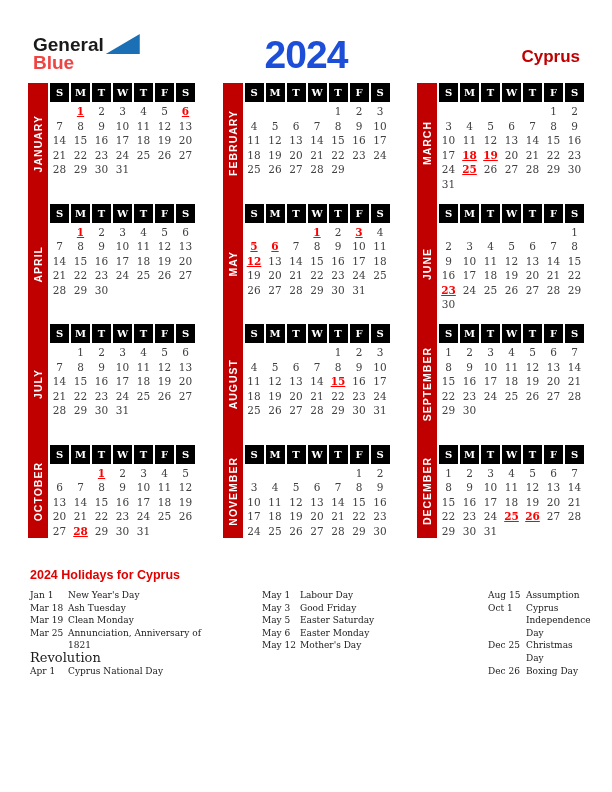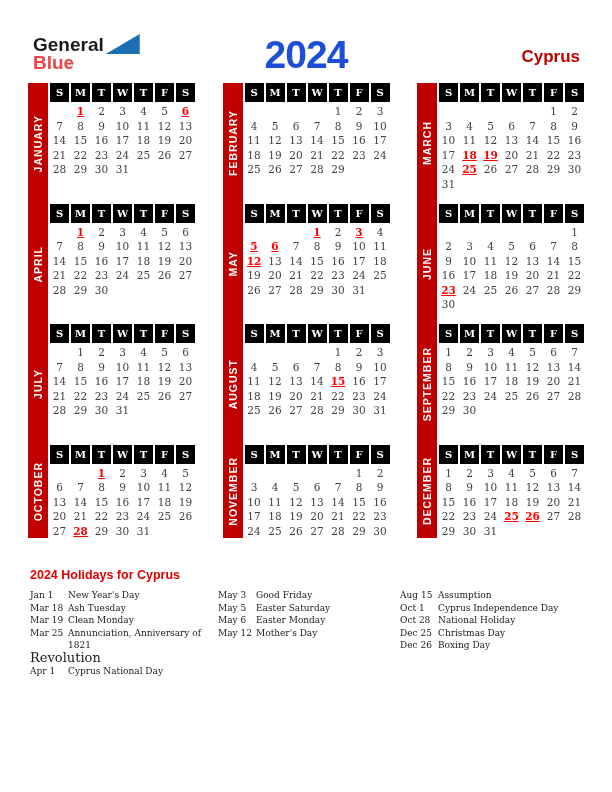--- a/index.html
+++ b/index.html
@@ -50,21 +50,21 @@
     width:19px;height:14.6px;font-size:10.5px;color:#404040;
     text-align:center;line-height:14.6px;
   }
   .date-cell.holiday{color:#ff0000;font-weight:bold;text-decoration:underline;}
   
   .holidays{position:absolute;left:30px;top:568px;right:30px;}
   .holidays-title{
     font-family:"Liberation Sans",sans-serif;font-size:12.5px;font-weight:bold;
     color:#e00000;margin:0 0 7px 0;
   }
-  .holiday-cols{display:grid;grid-template-columns:188px 182px auto;}
+  .holiday-cols{display:grid;grid-template-columns:188px 182px auto;gap:44px;}
   .holiday-entry{display:flex;line-height:12.6px;font-size:9px;color:#1a1a1a;}
   .holiday-date{flex:0 0 38px;}
   .holiday-name{flex:1;}
   .holiday-wrap{line-height:12.6px;font-size:13px;color:#1a1a1a;}
 </style>
 </head>
 <body>
 
 <div class="page">
 
@@ -854,20 +854,24 @@
             <span class="holiday-name">Annunciation, Anniversary of 1821</span>
           </div>
           <div class="holiday-wrap">Revolution</div>
           <div class="holiday-entry">
             <span class="holiday-date">Apr 1</span>
             <span class="holiday-name">Cyprus National Day</span>
           </div>
         </div>
         <div class="holiday-col">
           <div class="holiday-entry">
+            <span class="holiday-date">May 1</span>
+            <span class="holiday-name">Labour Day</span>
+          </div>
+          <div class="holiday-entry">
             <span class="holiday-date">May 3</span>
             <span class="holiday-name">Good Friday</span>
           </div>
           <div class="holiday-entry">
             <span class="holiday-date">May 5</span>
             <span class="holiday-name">Easter Saturday</span>
           </div>
           <div class="holiday-entry">
             <span class="holiday-date">May 6</span>
             <span class="holiday-name">Easter Monday</span>
@@ -878,24 +882,20 @@
           </div>
         </div>
         <div class="holiday-col">
           <div class="holiday-entry">
             <span class="holiday-date">Aug 15</span>
             <span class="holiday-name">Assumption</span>
           </div>
           <div class="holiday-entry">
             <span class="holiday-date">Oct 1</span>
             <span class="holiday-name">Cyprus Independence Day</span>
-          </div>
-          <div class="holiday-entry">
-            <span class="holiday-date">Oct 28</span>
-            <span class="holiday-name">National Holiday</span>
           </div>
           <div class="holiday-entry">
             <span class="holiday-date">Dec 25</span>
             <span class="holiday-name">Christmas Day</span>
           </div>
           <div class="holiday-entry">
             <span class="holiday-date">Dec 26</span>
             <span class="holiday-name">Boxing Day</span>
           </div>
         </div>

